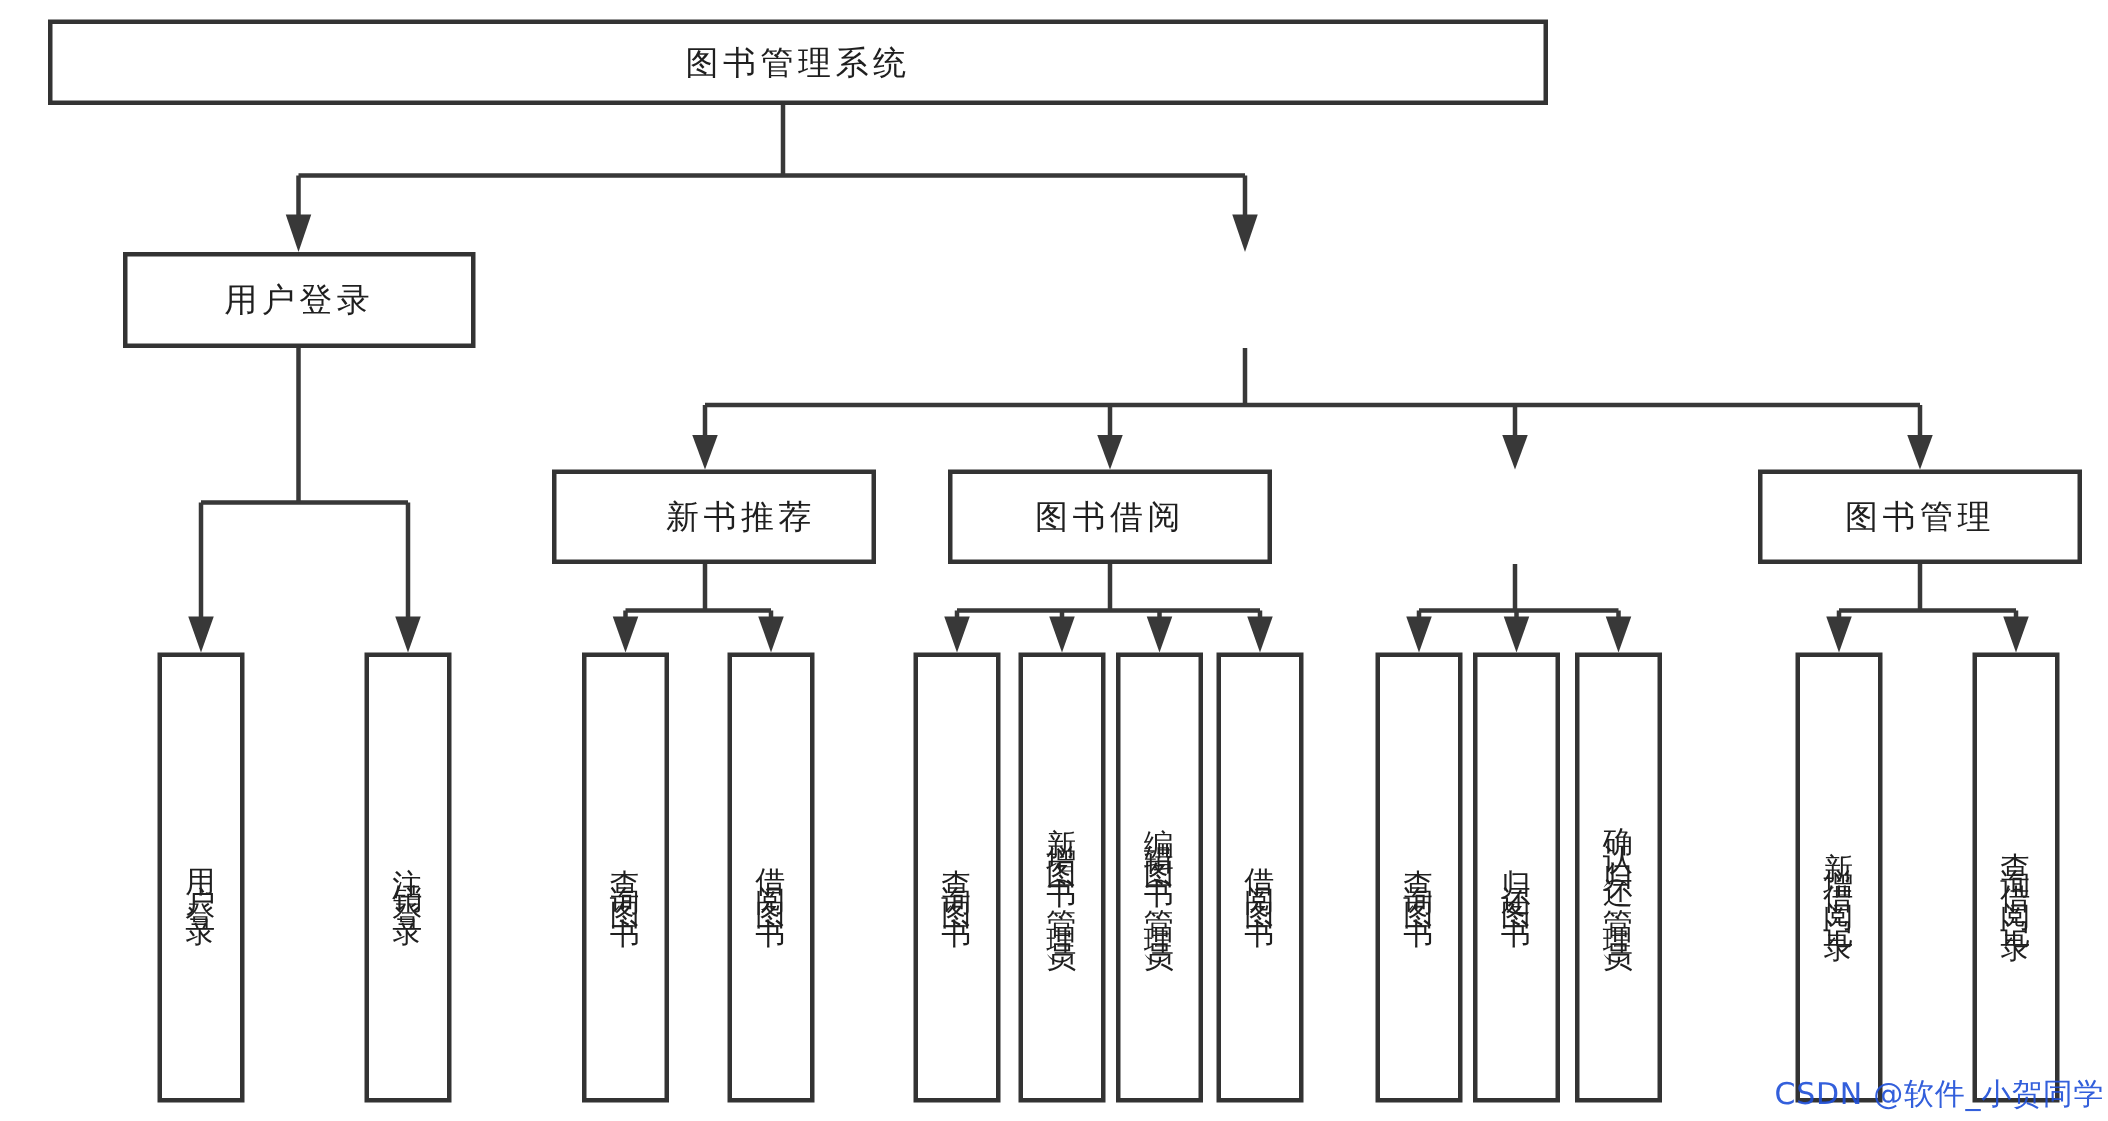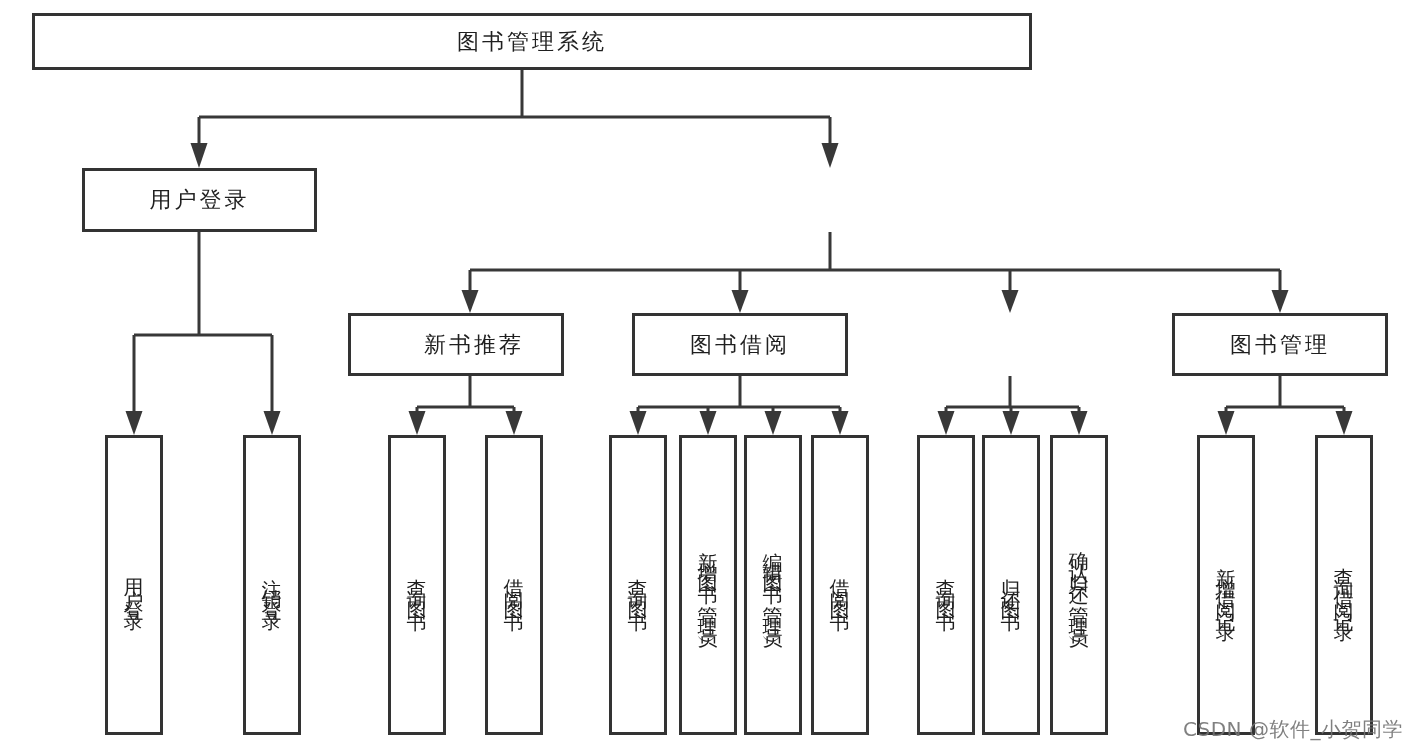--- a/index.html
+++ b/index.html
@@ -33,21 +33,21 @@
     letter-spacing:11px;
     line-height:1;
   }
   .root{left:32px;top:13px;width:1000px;height:57px;}
   .lvl2{top:168px;height:64px;}
   .lvl3{top:313px;height:63px;width:216px;}
   #watermark{
     position:absolute;
     left:1183px;top:716px;
     font-size:20px;
-    color:#737373;
+    color:#1d4ed8;
     letter-spacing:0.5px;
     white-space:nowrap;
     z-index:2;
     opacity:0.9;
   }
 </style>
 </head>
 <body>
 
 <div id="canvas">
@@ -92,21 +92,21 @@
       <polygon points="1070.5,411 1087.5,411 1079,435"></polygon>
       <polygon points="1217.5,411 1234.5,411 1226,435"></polygon>
       <polygon points="1335.5,411 1352.5,411 1344,435"></polygon>
     </g>
   </svg>
 
   <div class="node hbox root">图书管理系统</div>
 
   <div class="node hbox lvl2" style="left:82px;width:235px;">用户登录</div>
 
-  <div class="node hbox lvl3" style="left:348px;padding-left:36px;">新书推荐</div>
+  <div class="node hbox lvl3" style="left:368px;padding-left:36px;">新书推荐</div>
   <div class="node hbox lvl3" style="left:632px;">图书借阅</div>
   <div class="node hbox lvl3" style="left:1172px;">图书管理</div>
 
   <div class="node vbox" style="left:105px;">用户登录</div>
   <div class="node vbox" style="left:243px;">注销登录</div>
 
   <div class="node vbox" style="left:388px;">查询图书</div>
   <div class="node vbox" style="left:485px;">借阅图书</div>
 
   <div class="node vbox" style="left:609px;">查询图书</div>

